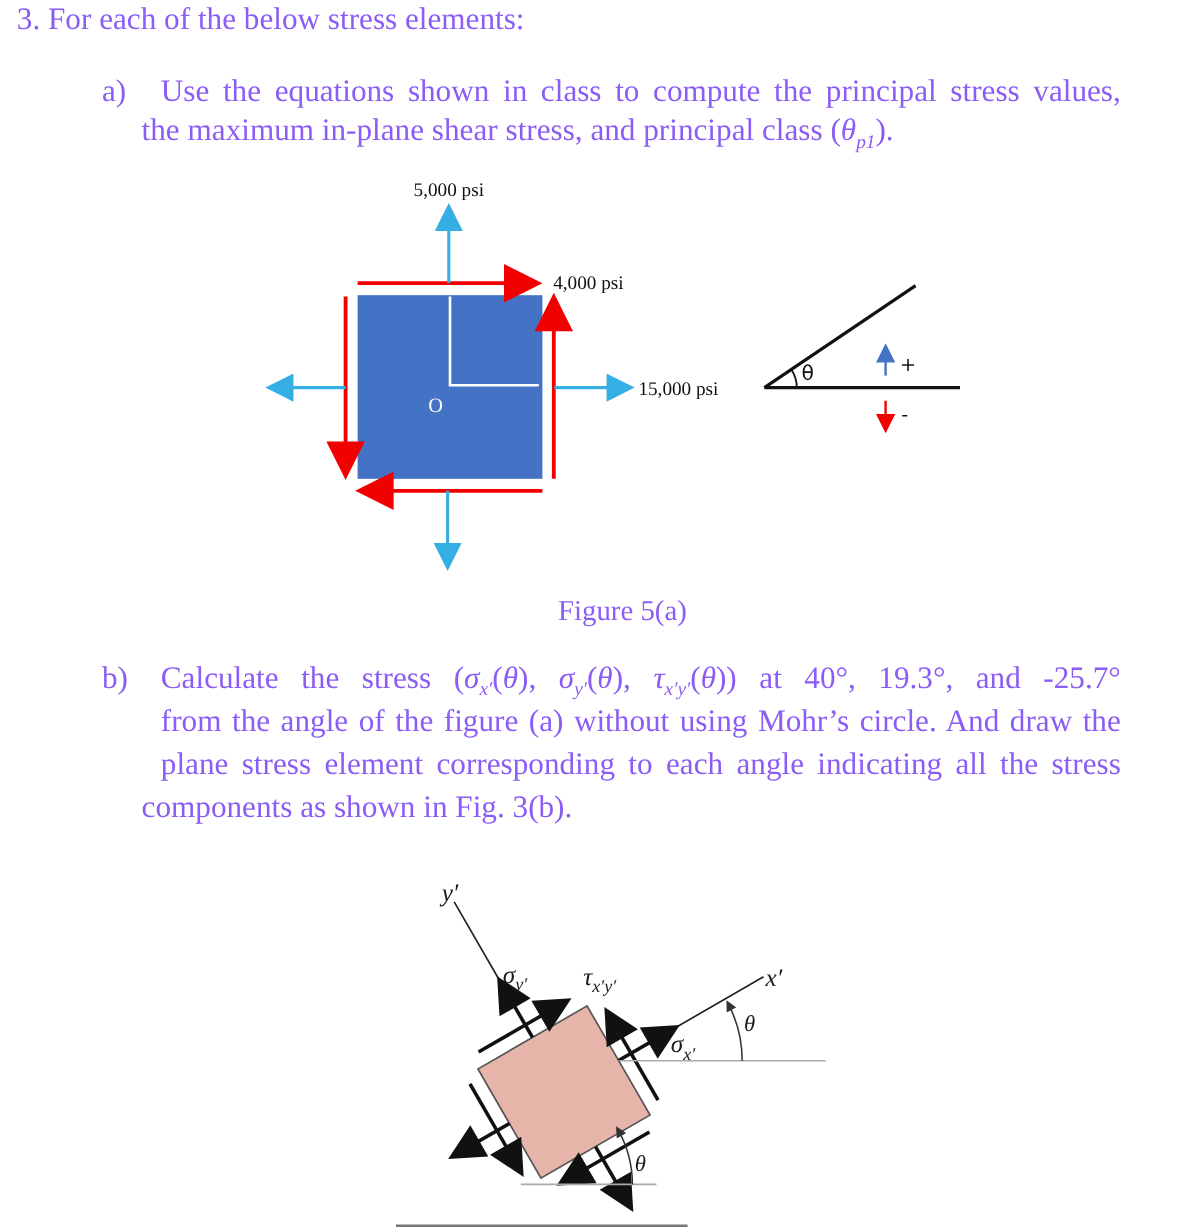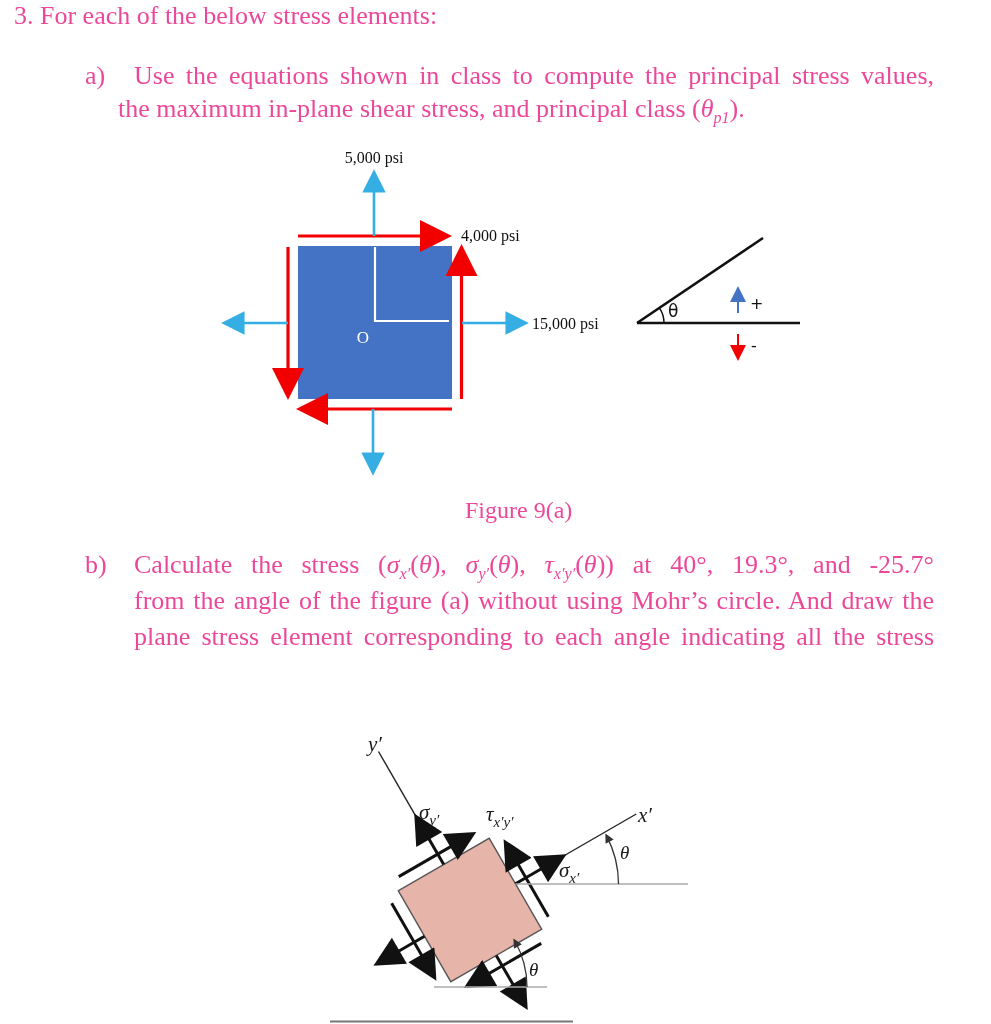--- a/index.html
+++ b/index.html
@@ -1,18 +1,18 @@
 <!DOCTYPE html>
 <html><head>
 <meta charset="utf-8">
 <style>
   html,body{margin:0;padding:0;background:#ffffff;}
   .canvas{
     position:relative;width:991px;height:1024px;background:#ffffff;overflow:hidden;
-    font-family:"Liberation Serif","DejaVu Serif",serif;color:#ec4899;
+    font-family:"Liberation Serif","DejaVu Serif",serif;color:#8b5cf6;
   }
   .line{position:absolute;font-size:26px;line-height:1;white-space:normal;}
   .just{width:800px;text-align:justify;text-align-last:justify;text-justify:inter-word;margin-left:16px;}
   .marker{position:absolute;font-size:26px;line-height:1;}
   .it{font-style:italic;}
   sub{font-size:0.62em;line-height:0;}
   .caption{position:absolute;font-size:24px;line-height:1;}
   svg{position:absolute;left:0;}
   svg text{fill:#101010;}
   .fa-lab{font-family:"Liberation Serif","DejaVu Serif",serif;font-size:16px;}
@@ -31,22 +31,23 @@
   <div class="line" style="left:14px;top:3px;">3. For each of the below stress elements:</div>
 
   <div class="marker" style="left:85px;top:63px;">a)</div>
   <div class="line just" style="left:118px;top:63px;">Use the equations shown in class to compute the principal stress values,</div>
   <div class="line" style="left:118px;top:96px;"><span>the maximum in-plane shear stress, and principal class (</span><span class="it">θ</span><sub class="it">p1</sub><span>).</span></div>
 
   <div class="marker" style="left:85px;top:552px;">b)</div>
   <div class="line just" style="left:118px;top:552px;"><span>Calculate the stress (</span><span class="it">σ</span><sub class="it">x′</sub><span>(</span><span class="it">θ</span><span>), </span><span class="it">σ</span><sub class="it">y′</sub><span>(</span><span class="it">θ</span><span>), </span><span class="it">τ</span><sub class="it">x′y′</sub><span>(</span><span class="it">θ</span><span>))</span><span> at 40°, 19.3°, and -25.7°</span></div>
   <div class="line just" style="left:118px;top:588px;">from the angle of the figure (a) without using Mohr’s circle. And draw the</div>
   <div class="line just" style="left:118px;top:624px;">plane stress element corresponding to each angle indicating all the stress</div>
+  <div class="line" style="left:118px;top:660px;">components as shown in Fig. 3(b).</div>
 
-  <div class="caption" style="left:465px;top:498px;">Figure 9(a)</div>
+  <div class="caption" style="left:465px;top:498px;">Figure 5(a)</div>
 
   <svg style="top:140px;" width="991" height="372" viewBox="0 140 991 372">
     <defs>
       <marker id="ah-red" viewBox="0 0 10 10" refX="7.5" refY="5" markerWidth="12" markerHeight="10" orient="auto">
           <path d="M0,0 L10,5 L0,10 Z" fill="#F20000"></path>
         </marker>
       <marker id="ah-cyan" viewBox="0 0 10 10" refX="7.5" refY="5" markerWidth="11" markerHeight="9" orient="auto">
           <path d="M0,0 L10,5 L0,10 Z" fill="#35AEE4"></path>
         </marker>
       <marker id="ah-blue" viewBox="0 0 10 10" refX="7.5" refY="5" markerWidth="9" markerHeight="8" orient="auto">

